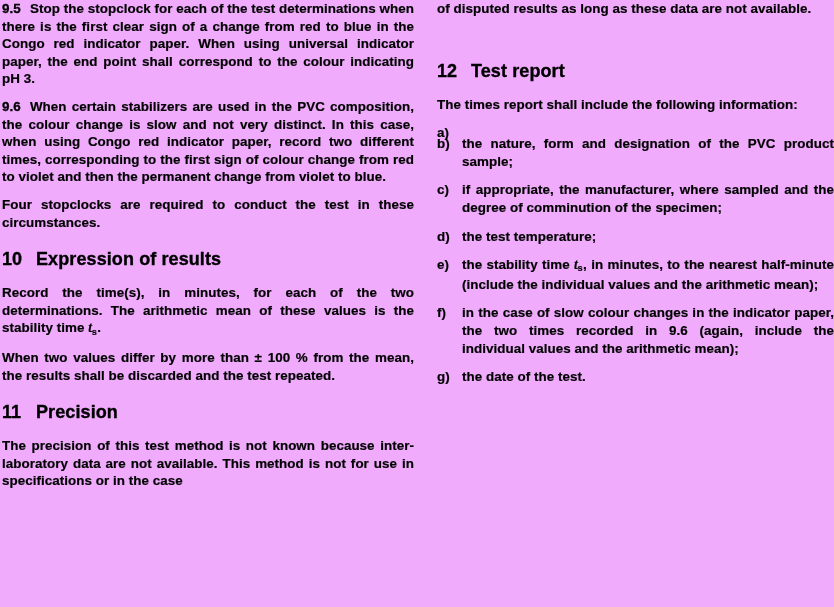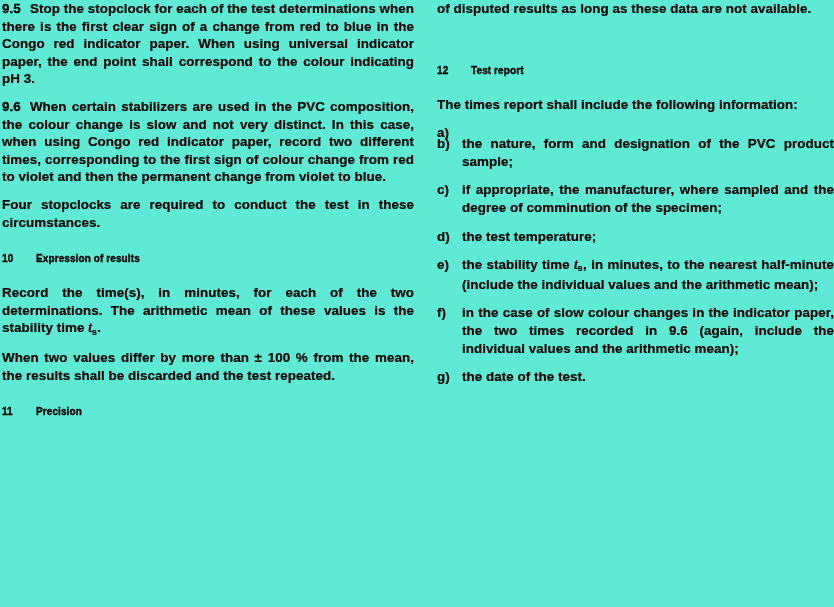--- a/index.html
+++ b/index.html
@@ -12,21 +12,21 @@
     height: 607px;
     font-family: "Liberation Sans", "DejaVu Sans", sans-serif;
     color: #000000;
     -webkit-font-smoothing: none;
     overflow: hidden;
   }
   .page {
     position: relative;
     width: 834px;
     height: 607px;
-    background: #5eead4;
+    background: #f0abfc;
   }
   .col {
     position: absolute;
     top: 0;
   }
   .col-left {
     left: 2px;
     width: 412px;
   }
   .col-right {
@@ -44,21 +44,21 @@
     font-weight: 600;
     -webkit-text-stroke: 0.18px #000;
   }
   .gap-para { height: 10px; }
   .gap-head-before { height: 19px; }
   .gap-head-after { height: 16px; }
   .gap-list { height: 11px; }
 
   h2.heading {
     margin: 0;
-    font-size: 10px;
+    font-size: 18px;
     line-height: 18px;
     font-weight: 700;
     -webkit-text-stroke: 0.35px #000;
     letter-spacing: 0.1px;
     white-space: nowrap;
   }
   h2.heading .num {
     display: inline-block;
     min-width: 34px;
   }
@@ -137,20 +137,21 @@
     <div class="gap-para"></div>
 
     <p class="para">When two values differ by more than ± 100 % from the mean, the results shall be discarded and the test repeated.</p>
 
     <div class="gap-head-before"></div>
 
     <h2 class="heading"><span class="num">11</span><span>Precision</span></h2>
 
     <div class="gap-head-after"></div>
 
+    <p class="para">The precision of this test method is not known because inter-laboratory data are not available. This method is not for use in specifications or in the case</p>
 
   </div>
 
   <div class="col col-right">
 
     <p class="para">of disputed results as long as these data are not available.</p>
 
     <div style="height:44px"></div>
 
     <h2 class="heading"><span class="num">12</span><span>Test report</span></h2>

